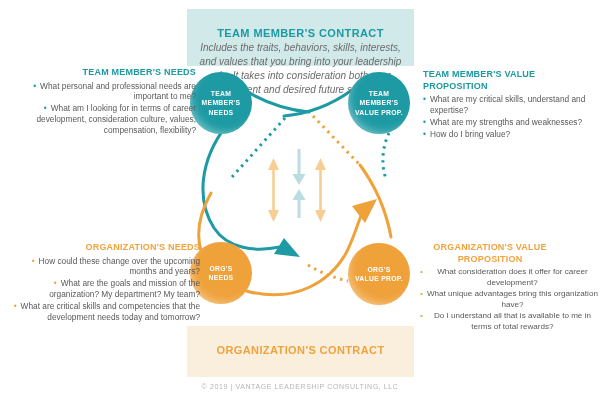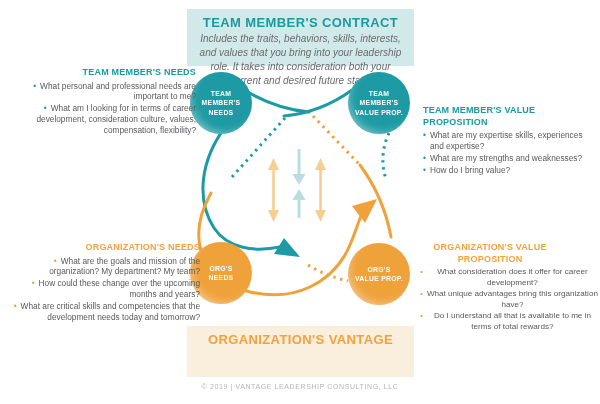--- a/index.html
+++ b/index.html
@@ -6,38 +6,38 @@
   .stage{
     position:relative;width:600px;height:404px;background:#fff;overflow:hidden;
     font-family:"Liberation Sans","DejaVu Sans",sans-serif;
   }
   svg{position:absolute;left:0;top:0;}
   
   .contract{position:absolute;left:187px;width:227px;box-sizing:border-box;
     padding:6px 10px 0;text-align:center;}
   .contract.top{top:9px;height:57px;background:#d2e9e9;}
   .contract.bottom{top:326px;height:51px;background:#faeedd;}
-  .ctitle{font-weight:bold;font-size:13px;letter-spacing:.4px;margin-bottom:2px;}
+  .ctitle{font-weight:bold;font-size:11px;letter-spacing:.4px;margin-bottom:2px;margin-top:12px;}
   .cbody{font-style:italic;font-size:10px;line-height:1.4;color:#6a6a6a;}
   .teal-t{color:#1a9aa1;} .orange-t{color:#f0a33c;}
   
   .circle{position:absolute;width:62px;height:62px;border-radius:50%;
     display:flex;align-items:center;justify-content:center;text-align:center;
     color:#fff;font-weight:bold;font-size:6.8px;line-height:1.35;letter-spacing:.3px;
     box-shadow:inset 5px -5px 8px -4px rgba(255,255,255,.40);}
   .circle span{display:block;width:48px;}
   .c-teal{background:#1d9aa3;}
   .c-orange{background:#efa13a;}
   .circle.tl{left:190px;top:72px;} .circle.tr{left:348px;top:72px;}
   .circle.bl{left:190px;top:242px;} .circle.br{left:348px;top:243px;}
   
   .qblock{position:absolute;font-size:8.3px;line-height:1.3;color:#58595b;}
   .qblock .title{font-weight:bold;font-size:9px;letter-spacing:.2px;margin-bottom:2px;}
   .qblock.tl{left:21px;top:67px;width:175px;text-align:right;}
-  .qblock.tr{left:423px;top:69px;width:167px;text-align:left;margin-top:36px;}
+  .qblock.tr{left:423px;top:69px;width:167px;text-align:left;}
   .qblock.bl{left:8px;top:242px;width:192px;text-align:right;}
   .qblock.br{left:420px;top:242px;width:178px;text-align:center;font-size:8.1px;}
   .qblock.tr .title{max-width:128px;}
   .qblock.br .title{max-width:140px;}
   .qblock.left-list .bullet-item{display:flex;gap:4px;margin-bottom:1px;}
   .qblock.left-list .dot{flex:0 0 auto;}
   .qblock.right-list .bullet-item{display:block;margin-bottom:1px;}
   .qblock.right-list .dot{margin-right:4px;}
   .teal-d .dot{color:#1a9aa1;} .orange-d .dot{color:#f0a33c;}
   
@@ -93,21 +93,21 @@
       <path d="M299,218 L299,198"></path>
       <polygon points="299,189 292.5,200 305.5,200" stroke="none"></polygon>
     </g>
   </svg>
 
   <div class="contract top">
     <div class="ctitle teal-t">TEAM MEMBER'S  CONTRACT</div>
     <div class="cbody">Includes the traits, behaviors, skills, interests, and values that you bring  into your leadership role. It takes into consideration both your  current and desired future state.</div>
   </div>
   <div class="contract bottom">
-    <div class="ctitle orange-t">ORGANIZATION'S VANTAGE</div>
+    <div class="ctitle orange-t">ORGANIZATION'S CONTRACT</div>
   </div>
 
   <div class="circle c-teal tl">
     <span>TEAM MEMBER'S NEEDS</span>
   </div>
   <div class="circle c-teal tr">
     <span>TEAM MEMBER'S VALUE PROP.</span>
   </div>
   <div class="circle c-orange bl">
     <span>ORG'S NEEDS</span>
@@ -121,37 +121,37 @@
     <div>
         <div class="bullet-item"><span class="dot">•</span><span class="btext">What personal and professional needs are important to me?</span></div>
         <div class="bullet-item"><span class="dot">•</span><span class="btext">What am I looking for in terms of career development, consideration culture, values, compensation, flexibility?</span></div>
       </div>
   </div>
   <div class="qblock tr left-list teal-d">
     <div class="title teal-t">TEAM MEMBER'S VALUE PROPOSITION</div>
     <div>
         <div class="bullet-item">
           <span class="dot">•</span>
-          <span class="btext">What are my expertise skills, experiences and expertise?</span>
+          <span class="btext">What are my critical skills, understand and expertise?</span>
         </div>
         <div class="bullet-item">
           <span class="dot">•</span>
           <span class="btext">What are my strengths and weaknesses?</span>
         </div>
         <div class="bullet-item">
           <span class="dot">•</span>
           <span class="btext">How do I bring value?</span>
         </div>
       </div>
   </div>
   <div class="qblock bl right-list orange-d">
     <div class="title orange-t">ORGANIZATION'S NEEDS</div>
     <div>
+        <div class="bullet-item"><span class="dot">•</span><span class="btext">How could these change over the upcoming months and years?</span></div>
         <div class="bullet-item"><span class="dot">•</span><span class="btext">What are the goals and mission of the organization? My department? My team?</span></div>
-        <div class="bullet-item"><span class="dot">•</span><span class="btext">How could these change over the upcoming months and years?</span></div>
         <div class="bullet-item"><span class="dot">•</span><span class="btext">What are critical skills and competencies that the development needs today and tomorrow?</span></div>
       </div>
   </div>
   <div class="qblock br left-list orange-d">
     <div class="title orange-t">ORGANIZATION'S VALUE PROPOSITION</div>
     <div>
         <div class="bullet-item">
           <span class="dot">•</span>
           <span class="btext">What consideration does it offer for career development?</span>
         </div>

